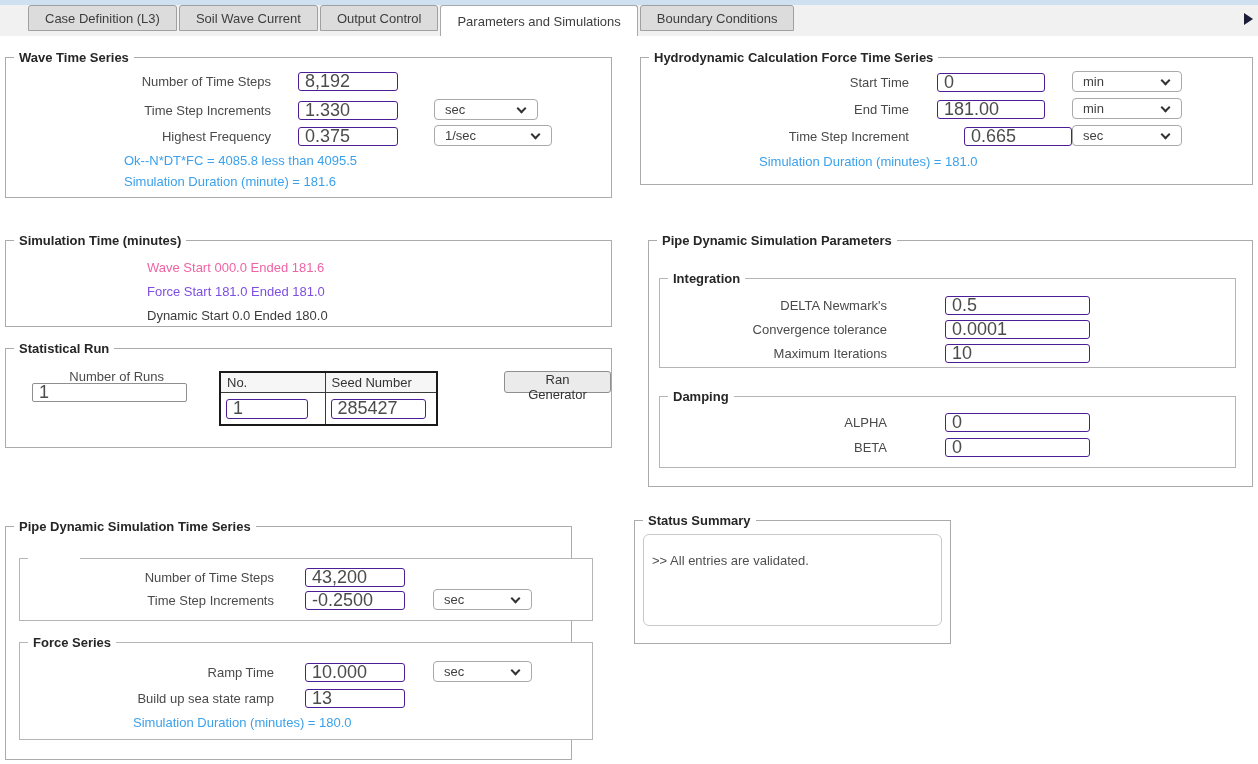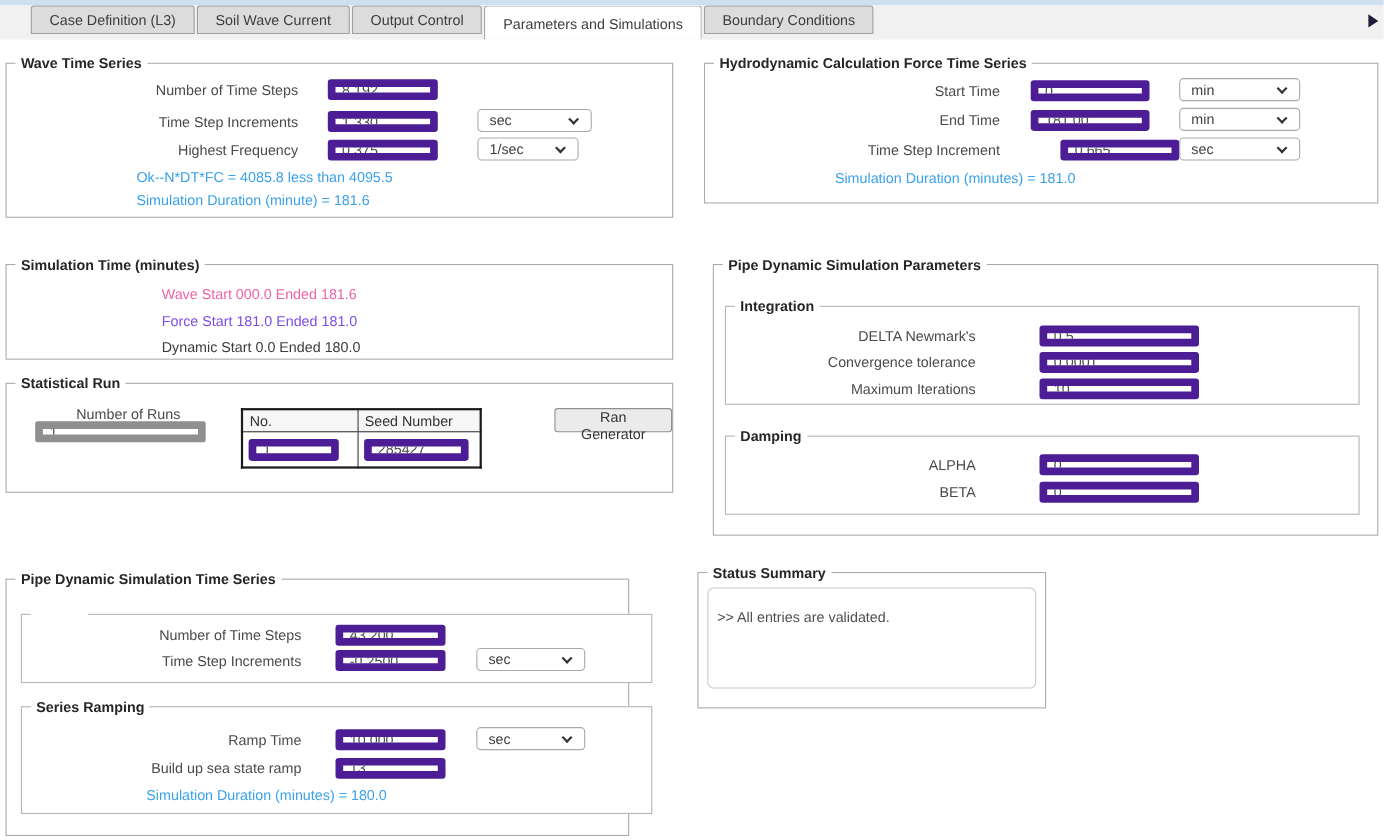--- a/index.html
+++ b/index.html
@@ -19,22 +19,22 @@
   .tab-scroll { position:absolute; right:5px; top:13px; width:0; height:0;
                 border-top:6px solid transparent; border-bottom:6px solid transparent;
                 border-left:9px solid #1d1d3a; }
   
   .box { position:absolute; border:1px solid #ababab; background:#fff; }
   .blegend { position:absolute; top:-8px; left:8px; background:#fff; padding:0 5px;
              font-weight:bold; color:#262626; white-space:nowrap; }
   .notch { width:52px; height:12px; }
   
   .flabel { position:absolute; height:19px; line-height:19px; text-align:right; color:#4a4a4a; white-space:nowrap; }
-  .fin { position:absolute; height:19px; border:7px solid #4c1d95; border-radius:3px;
-         padding:0 6px; font-family:"Liberation Sans", sans-serif; font-size:13px; color:#4c4c4c; background:#fff; outline:none; }
+  .fin { position:absolute; height:19px; border:1px solid #4c1d95; border-radius:3px;
+         padding:0 6px; font-family:"Liberation Sans", sans-serif; font-size:18px; color:#4c4c4c; background:#fff; outline:none; }
   .fsel { position:absolute; height:21px; border:1px solid #a9a9a9; border-radius:4px; background:#fff;
           display:flex; align-items:center; padding:0 10px; color:#3f3f3f; cursor:default; }
   .fsel .chev { position:absolute; right:12px; top:5px; width:7px; height:7px;
                 border-right:2px solid #333; border-bottom:2px solid #333; transform:rotate(45deg); }
   .msg { position:absolute; white-space:nowrap; }
   .c-blue { color:#3ba1ea; }
   .c-pink { color:#ee64a4; }
   .c-purple { color:#7d4ee4; }
   .c-dark { color:#3c3c3c; }
   
@@ -66,21 +66,21 @@
   <span class="flabel" style="left:20px; top:14px; width:245px;">Number of Time Steps</span>
   <input class="fin" style="left: 292px; top: 14px; width: 100px;" value="8,192">
   <span class="flabel" style="left:20px; top:43px; width:245px;">Time Step Increments</span>
   <input class="fin" style="left: 292px; top: 43px; width: 100px;" value="1.330">
   <div class="fsel" style="left:428px; top:41px; width:104px;">
     <span>sec</span>
     <span class="chev"></span>
   </div>
   <span class="flabel" style="left:20px; top:69px; width:245px;">Highest Frequency</span>
   <input class="fin" style="left: 292px; top: 69px; width: 100px;" value="0.375">
-  <div class="fsel" style="left:428px; top:67px; width:92px;align-items:center;">
+  <div class="fsel" style="left:428px; top:67px; width:118px;align-items:center;">
     <span>1/sec</span>
     <span class="chev"></span>
   </div>
   <span class="msg c-blue" style="left:118px; top:95px;">Ok--N*DT*FC = 4085.8 less than 4095.5</span>
   <span class="msg c-blue" style="left:118px; top:116px;">Simulation Duration (minute) = 181.6</span>
 </div>
 
 <div class="box" style="left:640px; top:57px; width:613px; height:128px;">
   <span class="blegend">Hydrodynamic Calculation Force Time Series</span>
   <span class="flabel" style="left:58px; top:15px; width:210px;">Start Time</span>
@@ -161,21 +161,21 @@
     <input class="fin" style="left: 285px; top: 9px; width: 100px;" value="43,200">
     <span class="flabel" style="left:20px; top:32px; width:234px;">Time Step Increments</span>
     <input class="fin" style="left: 285px; top: 32px; width: 100px;" value="-0.2500">
     <div class="fsel" style="left:413px; top:30px; width:99px;">
       <span>sec</span>
       <span class="chev"></span>
     </div>
   </div>
 
   <div class="box" style="left:13px; top:115px; width:574px; height:98px; border-color:#b5b5b5;">
-    <span class="blegend">Series Ramping</span>
+    <span class="blegend">Force Series</span>
     <span class="flabel" style="left:20px; top:20px; width:234px;">Ramp Time</span>
     <input class="fin" style="left: 285px; top: 20px; width: 100px;" value="10.000">
     <div class="fsel" style="left:413px; top:18px; width:99px;">
       <span>sec</span>
       <span class="chev"></span>
     </div>
     <span class="flabel" style="left:20px; top:46px; width:234px;">Build up sea state ramp</span>
     <input class="fin" style="left: 285px; top: 46px; width: 100px;" value="13">
     <span class="msg c-blue" style="left:113px; top:72px;">Simulation Duration (minutes) = 180.0</span>
   </div>

